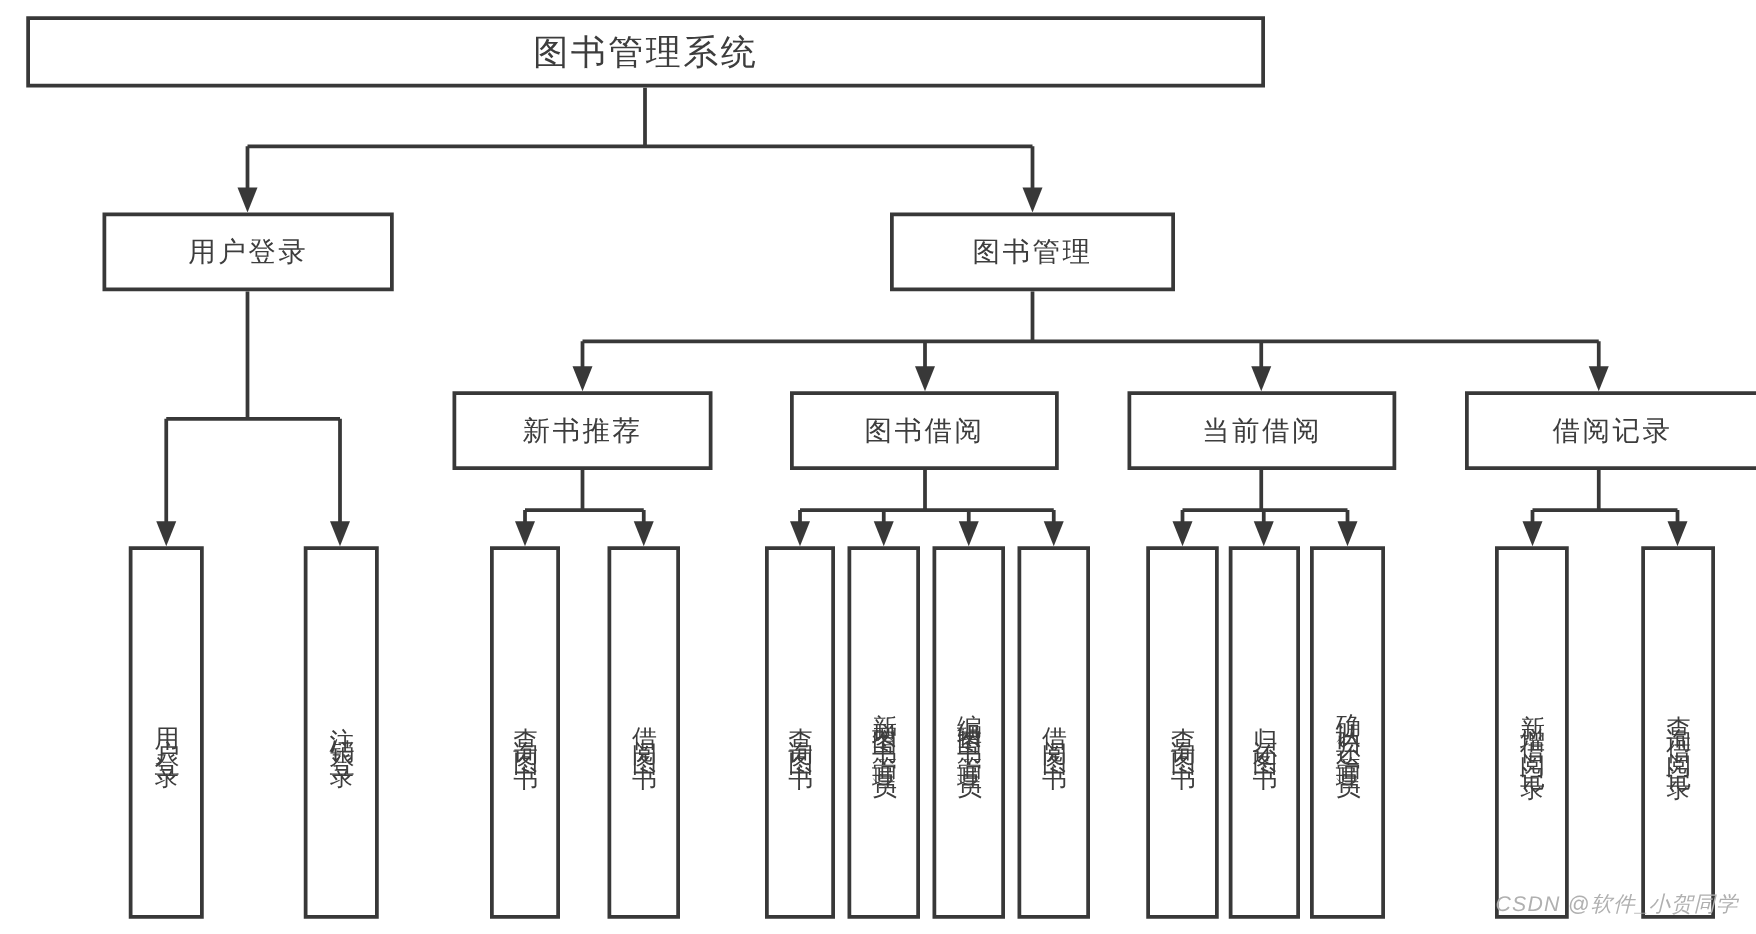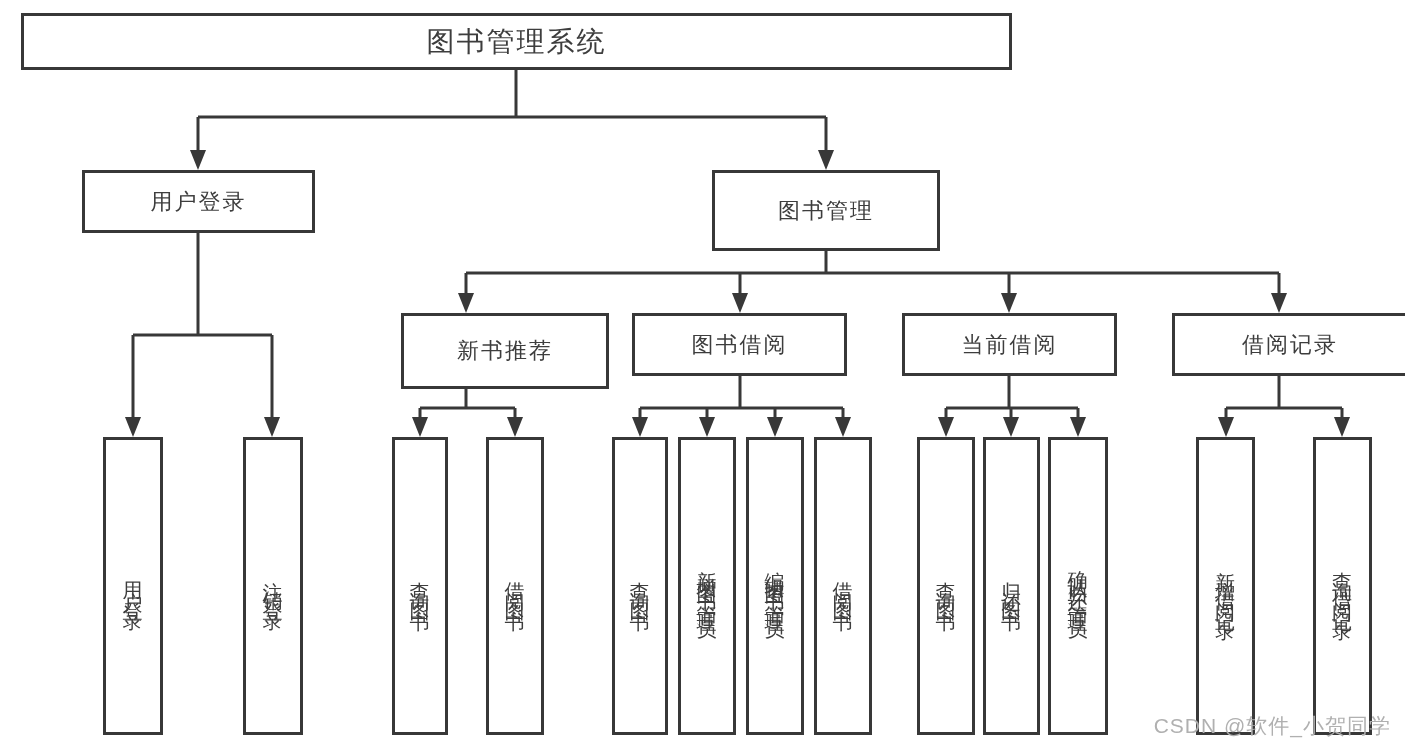--- a/index.html
+++ b/index.html
@@ -31,24 +31,25 @@
     text-orientation:upright;
     font-size:20px;
     letter-spacing:10px;
     line-height:1;
     white-space:normal;
   }
   .leaf.tight .lbl { letter-spacing:7px; }
   .watermark {
     position:absolute;
     right:14px; top:712px;
-    font-size:21px;
+    font-size:17px;
     color:#b0b0b0;
     letter-spacing:1px;
     z-index:3;
+    font-style:italic;
   }
 </style>
 </head>
 <body>
 
 <div class="canvas">
 
   <svg class="connectors" width="1405" height="747">
     <path d="M516 70 V117 M198 117 H826 M198 117 V152 M826 117 V152
              M198 233 V335 M133 335 H272 M133 335 V419 M272 335 V419
@@ -80,25 +81,25 @@
     </g>
   </svg>
 
   <div class="box root" style="left:21px;top:13px;width:991px;height:57px;">
     <span class="lbl">图书管理系统</span>
   </div>
 
   <div class="box" style="left:82px;top:170px;width:233px;height:63px;">
     <span class="lbl">用户登录</span>
   </div>
-  <div class="box" style="left:712px;top:170px;width:228px;height:81px;">
+  <div class="box" style="left:712px;top:170px;width:228px;height:63px;">
     <span class="lbl">图书管理</span>
   </div>
 
-  <div class="box" style="left:362px;top:313px;width:208px;height:76px;margin-left:39px;">
+  <div class="box" style="left:362px;top:313px;width:208px;height:63px;">
     <span class="lbl">新书推荐</span>
   </div>
   <div class="box" style="left:632px;top:313px;width:215px;height:63px;">
     <span class="lbl">图书借阅</span>
   </div>
   <div class="box" style="left:902px;top:313px;width:215px;height:63px;">
     <span class="lbl">当前借阅</span>
   </div>
   <div class="box" style="left:1172px;top:313px;width:236px;height:63px;">
     <span class="lbl">借阅记录</span>

